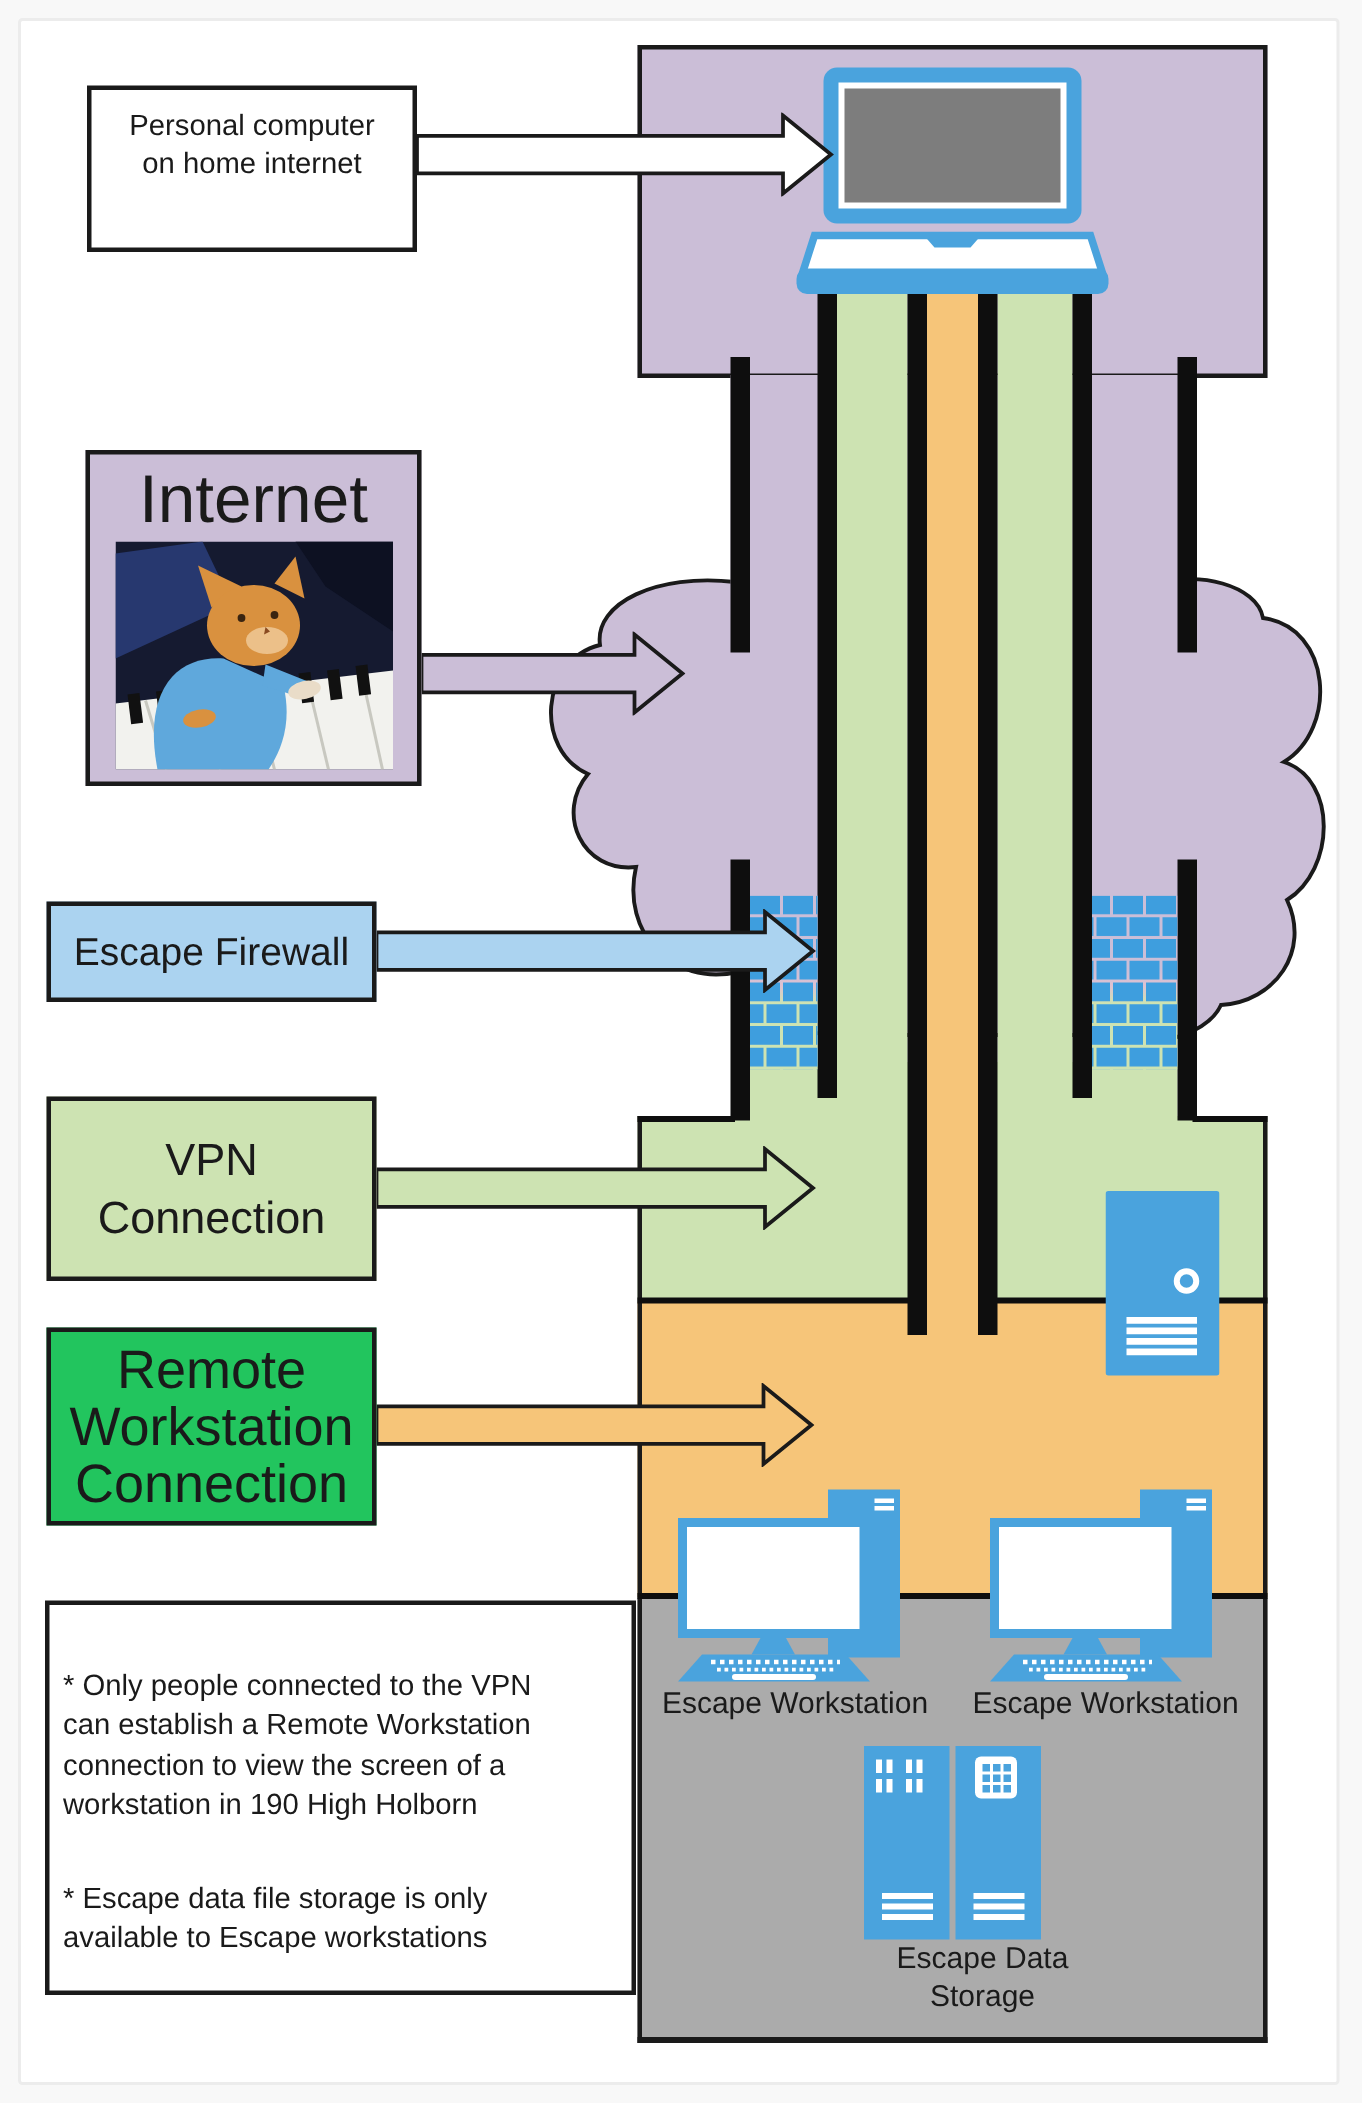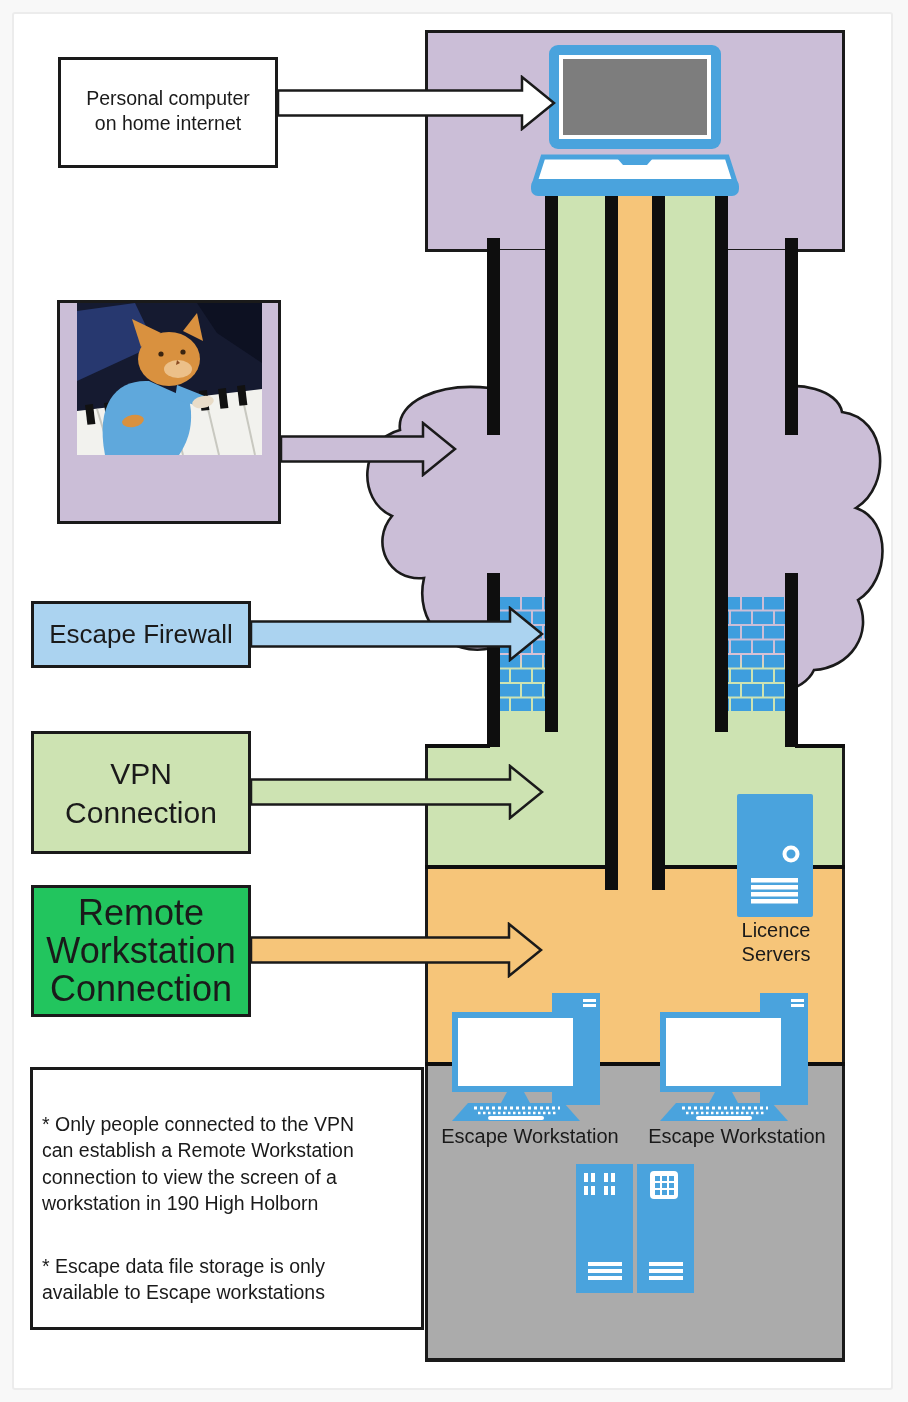--- a/index.html
+++ b/index.html
@@ -94,22 +94,20 @@
   </svg>
 
   <svg class="abs" style="left:737px; top:793px;" width="76" height="125" viewBox="0 0 76 125">
     <rect x="0" y="1" width="76" height="123" rx="2" fill="#4aa3dd"></rect>
     <circle cx="54" cy="61" r="6.5" fill="none" stroke="#ffffff" stroke-width="4"></circle>
     <rect x="14" y="85" width="47" height="4.5" fill="#ffffff"></rect>
     <rect x="14" y="92" width="47" height="4.5" fill="#ffffff"></rect>
     <rect x="14" y="99" width="47" height="4.5" fill="#ffffff"></rect>
     <rect x="14" y="106" width="47" height="4.5" fill="#ffffff"></rect>
   </svg>
-  <div class="zlabel" style="left:716px; top:918px; width:120px;">Licence
-Servers</div>
 
   <svg class="abs" style="left:452px; top:991px;" width="156" height="132" viewBox="0 0 156 132">
     <rect x="100" y="2" width="48" height="112" fill="#4aa3dd"></rect>
     <rect x="131" y="8" width="13" height="3" fill="#ffffff"></rect>
     <rect x="131" y="13" width="13" height="3" fill="#ffffff"></rect>
     <rect x="0" y="21" width="127" height="80" fill="#4aa3dd"></rect>
     <rect x="6" y="27" width="115" height="68" fill="#ffffff"></rect>
     <polygon points="55,101 72,101 78,112 49,112" fill="#4aa3dd"></polygon>
     <polygon points="16,112 112,112 128,130 0,130" fill="#4aa3dd"></polygon>
     <line x1="22" y1="117" x2="108" y2="117" stroke="#ffffff" stroke-width="3" stroke-dasharray="3 3"></line>
@@ -152,41 +150,44 @@
     <rect x="79" y="26" width="5" height="5" fill="#4aa3dd"></rect>
       <rect x="86" y="26" width="5" height="5" fill="#4aa3dd"></rect>
       <rect x="93" y="26" width="5" height="5" fill="#4aa3dd"></rect>
     <rect x="12" y="98" width="34" height="4" fill="#fff"></rect>
       <rect x="12" y="105" width="34" height="4" fill="#fff"></rect>
       <rect x="12" y="112" width="34" height="4" fill="#fff"></rect>
     <rect x="73" y="98" width="34" height="4" fill="#fff"></rect>
       <rect x="73" y="105" width="34" height="4" fill="#fff"></rect>
       <rect x="73" y="112" width="34" height="4" fill="#fff"></rect>
   </svg>
+  <div class="zlabel" style="left:575px; top:1294px; width:160px; line-height:25px;">Escape Data
+Storage</div>
 
   <svg class="abs" style="left:278px; top:75px;" width="278" height="56" viewBox="0 0 278 56">
     <polygon points="0,15.5 244,15.5 244,2 276,28 244,54 244,40.5 0,40.5" fill="#ffffff" stroke="#1a1a1a" stroke-width="2.5"></polygon>
   </svg>
   <svg class="abs" style="left:281px; top:421px;" width="176" height="56" viewBox="0 0 176 56">
     <polygon points="0,15.5 142,15.5 142,2 174,28 142,54 142,40.5 0,40.5" fill="#cbbed7" stroke="#1a1a1a" stroke-width="2.5"></polygon>
   </svg>
   <svg class="abs" style="left:251px; top:606px;" width="293" height="56" viewBox="0 0 293 56">
     <polygon points="0,15.5 259,15.5 259,2 291,28 259,54 259,40.5 0,40.5" fill="#abd3f0" stroke="#1a1a1a" stroke-width="2.5"></polygon>
   </svg>
   <svg class="abs" style="left:251px; top:764px;" width="293" height="56" viewBox="0 0 293 56">
     <polygon points="0,15.5 259,15.5 259,2 291,28 259,54 259,40.5 0,40.5" fill="#cde3b2" stroke="#1a1a1a" stroke-width="2.5"></polygon>
   </svg>
   <svg class="abs" style="left:251px; top:922px;" width="292" height="56" viewBox="0 0 292 56">
     <polygon points="0,15.5 258,15.5 258,2 290,28 258,54 258,40.5 0,40.5" fill="#f6c579" stroke="#1a1a1a" stroke-width="2.5"></polygon>
   </svg>
 
-  <div class="callout" style="left:58px; top:57px; width:220px; height:111px; background:#ffffff; font-size:19.5px; line-height:25px; align-items:flex-start; padding-top:26px;">Personal computer
+  <div class="callout" style="left:58px; top:57px; width:220px; height:111px; background:#ffffff; font-size:19.5px; line-height:25px; align-items:flex-start; padding-top:12px;">Personal computer
 on home internet</div>
 
   <div class="callout" style="left:57px; top:300px; width:224px; height:224px; background:#cbbed7; flex-direction:column; justify-content:flex-start;">
+    <div style="font-size:45px; line-height:56px; margin-top:2px;">Internet</div>
     <svg width="185" height="152" viewBox="0 0 185 152" style="display:block;">
       <rect x="0" y="0" width="185" height="152" fill="#151a30"></rect>
       <polygon points="0,8 58,0 78,42 0,78" fill="#27386f"></polygon>
       <polygon points="120,0 185,0 185,60 140,30" fill="#0d1122"></polygon>
       <polygon points="0,108 185,86 185,152 0,152" fill="#f2f2ee"></polygon>
       <line x1="20" y1="106" x2="34" y2="152" stroke="#c8c8c0" stroke-width="2"></line>
       <line x1="56" y1="101" x2="70" y2="152" stroke="#c8c8c0" stroke-width="2"></line>
       <line x1="92" y1="97" x2="106" y2="152" stroke="#c8c8c0" stroke-width="2"></line>
       <line x1="128" y1="93" x2="142" y2="152" stroke="#c8c8c0" stroke-width="2"></line>
       <line x1="164" y1="88" x2="178" y2="152" stroke="#c8c8c0" stroke-width="2"></line>

